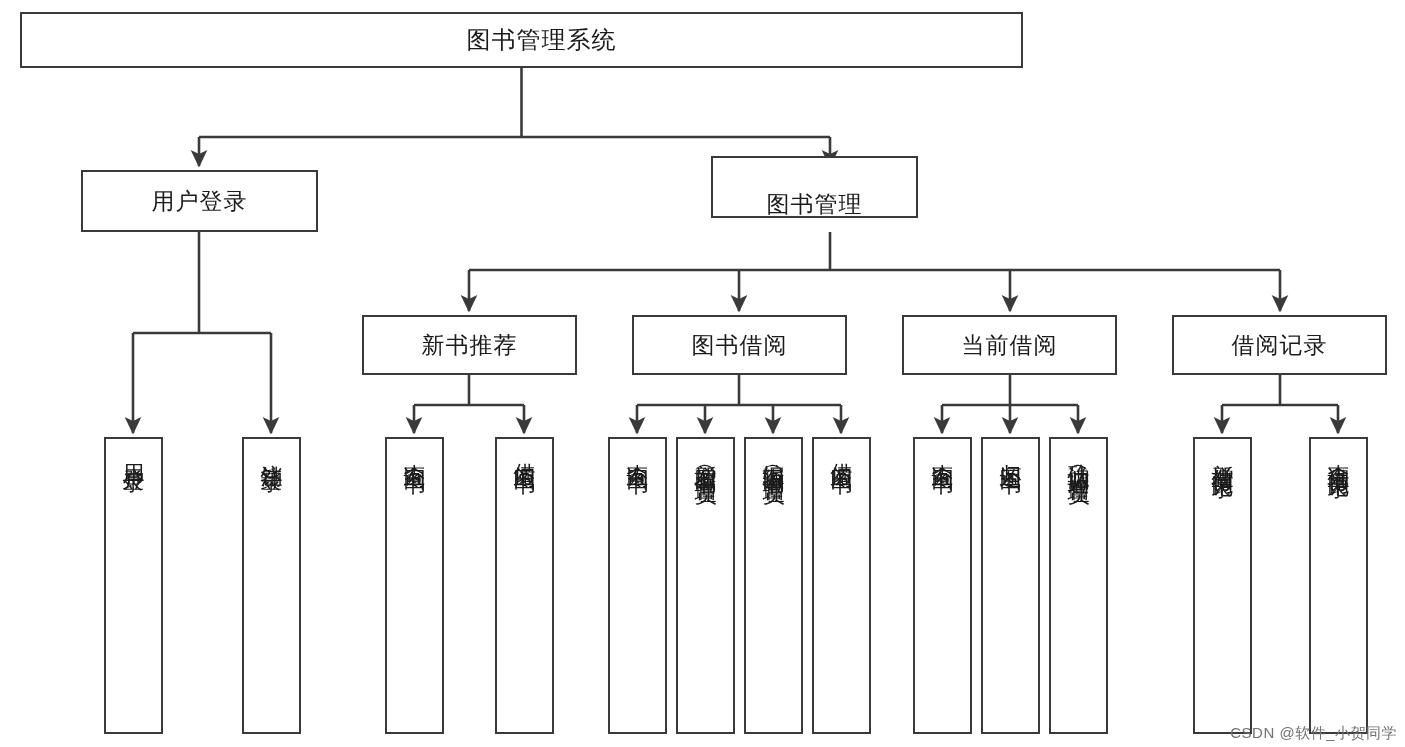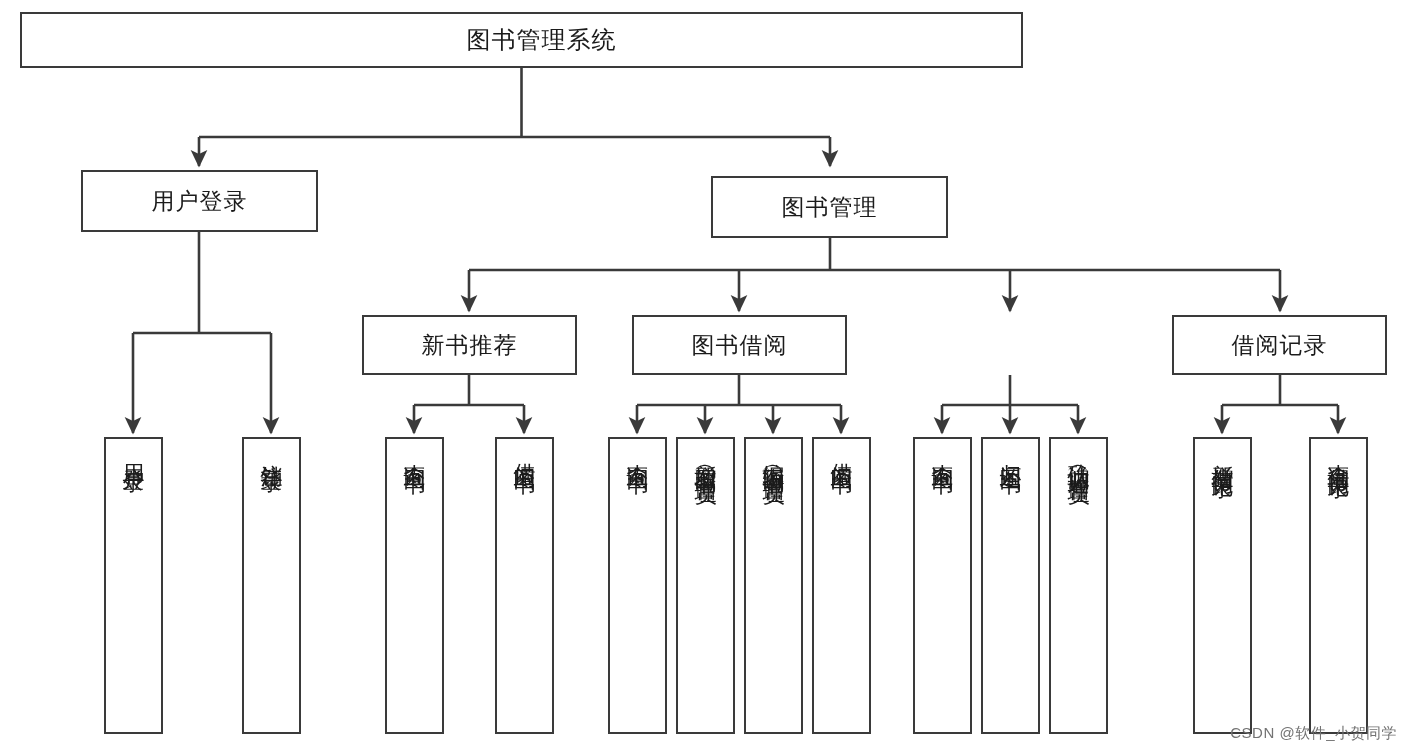--- a/index.html
+++ b/index.html
@@ -128,32 +128,35 @@
   </svg>
 
   <div class="node horiz root" style="left:20px; top:12px; width:1003px; height:56px;padding-left:40px;">
     <span class="label">图书管理系统</span>
   </div>
 
   <div class="node horiz" style="left:81px; top:170px; width:237px; height:62px;">
     <span class="label">用户登录</span>
   </div>
 
-  <div class="node horiz" style="left:711px; top:176px; width:237px; height:62px;">
+  <div class="node horiz" style="left:711px; top:156px; width:207px; height:62px;align-items:flex-end;">
     <span class="label">图书管理</span>
   </div>
 
   <div class="node horiz" style="left:362px; top:315px; width:215px; height:60px;align-items:center;">
     <span class="label">新书推荐</span>
   </div>
 
   <div class="node horiz" style="left:632px; top:315px; width:215px; height:60px;">
     <span class="label">图书借阅</span>
   </div>
 
+  <div class="node horiz" style="left:902px; top:315px; width:215px; height:60px;">
+    <span class="label">当前借阅</span>
+  </div>
 
   <div class="node horiz" style="left:1172px; top:315px; width:215px; height:60px;">
     <span class="label">借阅记录</span>
   </div>
 
   <div class="node vert" style="left:104px; top:437px; width:59px; height:297px;">
     <span class="label">用户登录</span>
   </div>
 
   <div class="node vert" style="left:242px; top:437px; width:59px; height:297px;">

